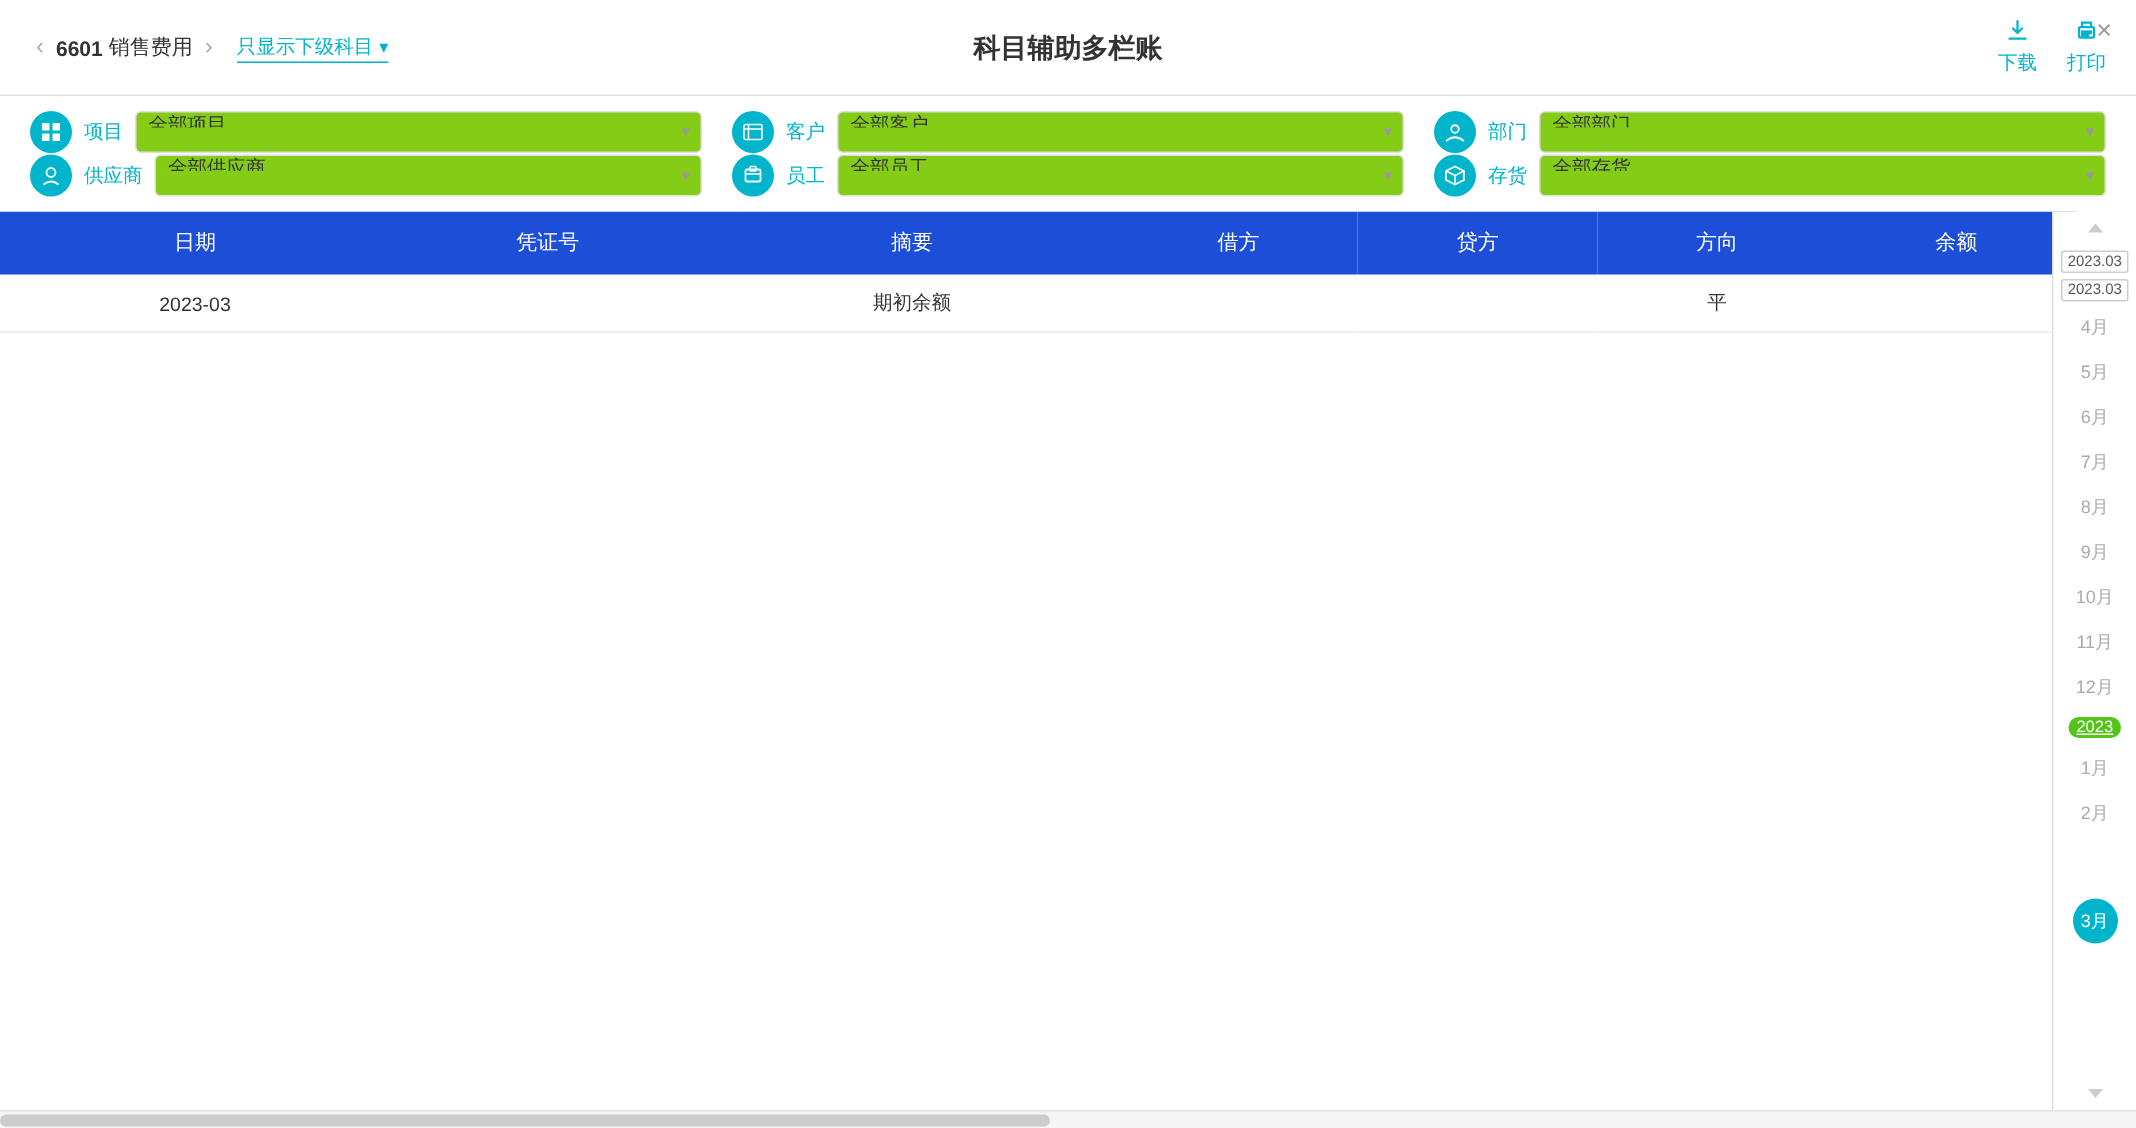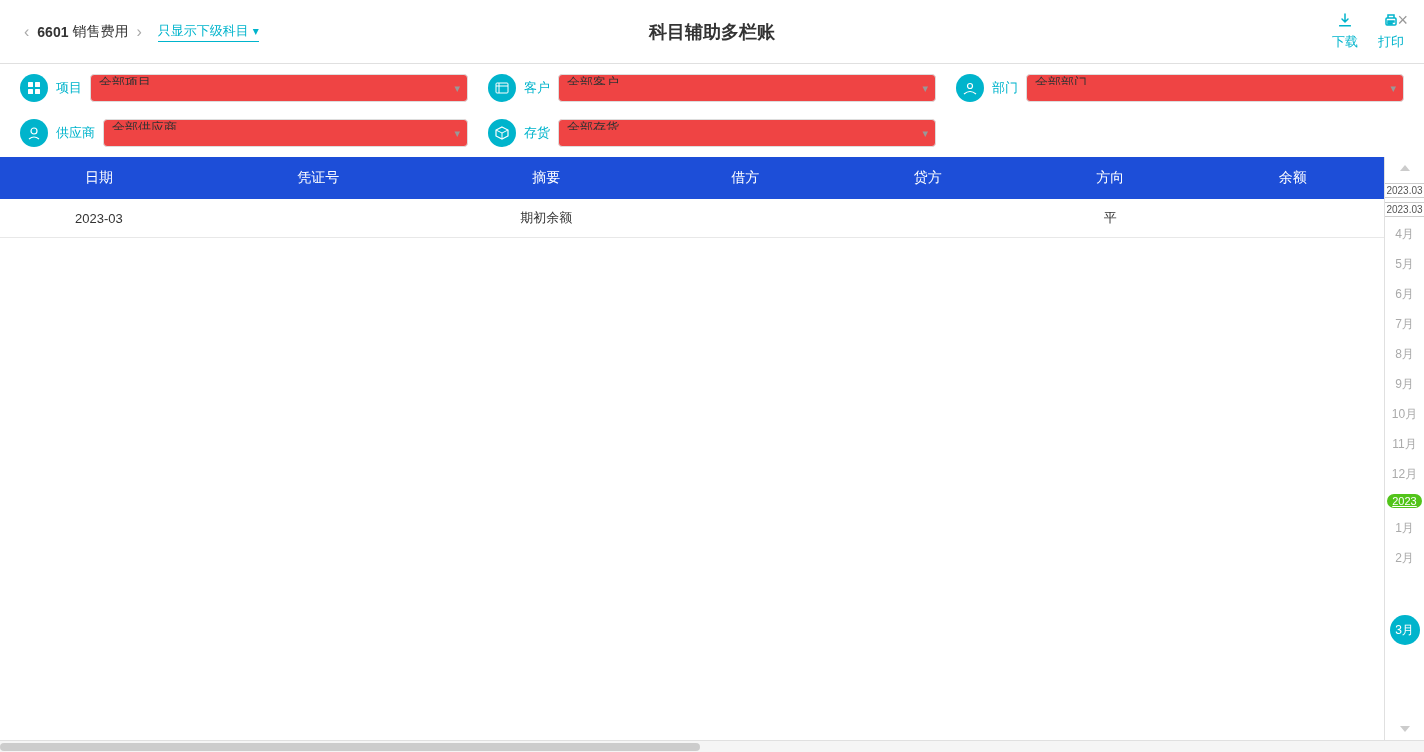--- a/index.html
+++ b/index.html
@@ -93,21 +93,21 @@
       color: #00b4cc;
       cursor: pointer;
       font-size: 13px;
       flex-direction: column;
     }
     
     .filters {
       padding: 10px 20px;
       display: grid;
       grid-template-columns: repeat(3, 1fr);
-      gap: 17px 20px;
+      gap: 1px 20px;
       flex-shrink: 0;
     }
     .filter-row {
       display: flex;
       align-items: center;
       gap: 8px;
     }
     .filter-icon {
       width: 28px;
       height: 28px;
@@ -131,21 +131,21 @@
       position: relative;
     }
     .filter-select-wrapper select {
       width: 100%;
       height: 28px;
       border: 1px solid #ddd;
       border-radius: 4px;
       padding: 0 24px 16px 8px;
       font-size: 13px;
       color: #333;
-      background: #ef4444;
+      background: #84cc16;
       appearance: none;
       cursor: pointer;
     }
     .filter-select-wrapper::after {
       content: '▾';
       position: absolute;
       right: 8px;
       top: 50%;
       transform: translateY(-50%);
       color: #999;
@@ -170,21 +170,21 @@
       padding: 12px 8px;
       text-align: center;
       font-weight: normal;
       font-size: 14px;
       border: none;
     }
     tbody tr {
       border-bottom: 1px solid #e8e8e8;
     }
     tbody td {
-      padding: 10px 0;
+      padding: 10px 12px;
       text-align: center;
       color: #333;
       font-size: 13px;
     }
     
     .bottom-scrollbar {
       height: 12px;
       background: #f5f5f5;
       border-top: 1px solid #e0e0e0;
       flex-shrink: 0;
@@ -198,21 +198,21 @@
       height: 8px;
       background: #ccc;
       border-radius: 4px;
     }
     
     .timeline {
       position: absolute;
       right: 0;
       top: 0;
       bottom: 0;
-      width: 40px;
+      width: 56px;
       background: #fff;
       border-left: 1px solid #e0e0e0;
       display: flex;
       flex-direction: column;
       align-items: center;
       overflow: hidden;
     }
     .timeline-arrow {
       width: 100%;
       display: flex;
@@ -353,20 +353,35 @@
         </svg>
       </div>
       <span class="filter-label">供应商</span>
       <div class="filter-select-wrapper">
         <select>
           <option>全部供应商</option>
         </select>
       </div>
     </div>
 
+    <div class="filter-row">
+      <div class="filter-icon">
+        <svg width="14" height="14" viewBox="0 0 14 14" fill="white">
+          <rect x="2" y="3" width="10" height="8" rx="1" fill="none" stroke="white" stroke-width="1.2"></rect>
+          <path d="M2 6 L12 6" stroke="white" stroke-width="1"></path>
+          <rect x="5" y="1" width="4" height="3" rx="0.5" fill="none" stroke="white" stroke-width="1"></rect>
+        </svg>
+      </div>
+      <span class="filter-label">员工</span>
+      <div class="filter-select-wrapper">
+        <select>
+          <option>全部员工</option>
+        </select>
+      </div>
+    </div>
 
     <div class="filter-row">
       <div class="filter-icon">
         <svg width="14" height="14" viewBox="0 0 14 14" fill="white">
           <path d="M7 1 L13 4 L13 10 L7 13 L1 10 L1 4 Z" fill="none" stroke="white" stroke-width="1.2"></path>
           <path d="M7 7 L13 4" stroke="white" stroke-width="1"></path>
           <path d="M7 7 L1 4" stroke="white" stroke-width="1"></path>
           <path d="M7 7 L7 13" stroke="white" stroke-width="1"></path>
         </svg>
       </div>

